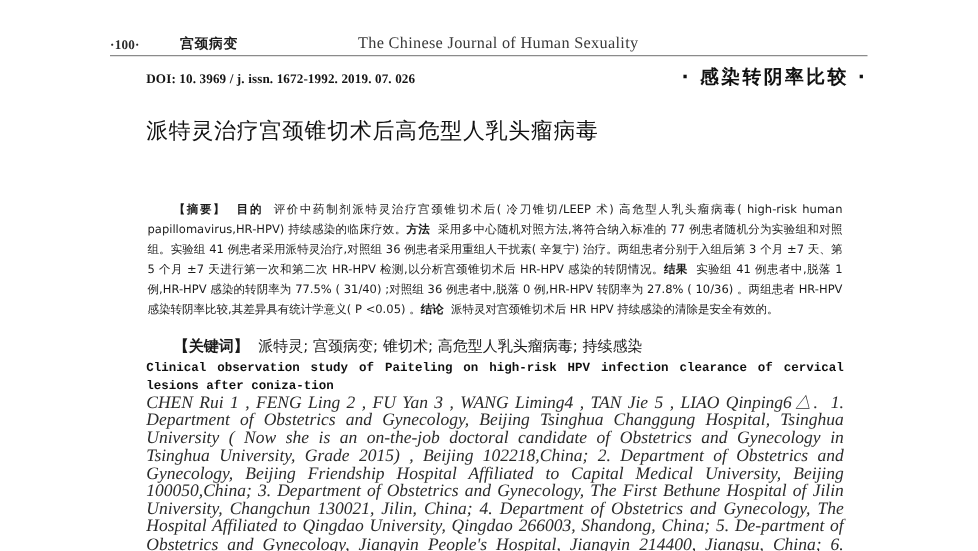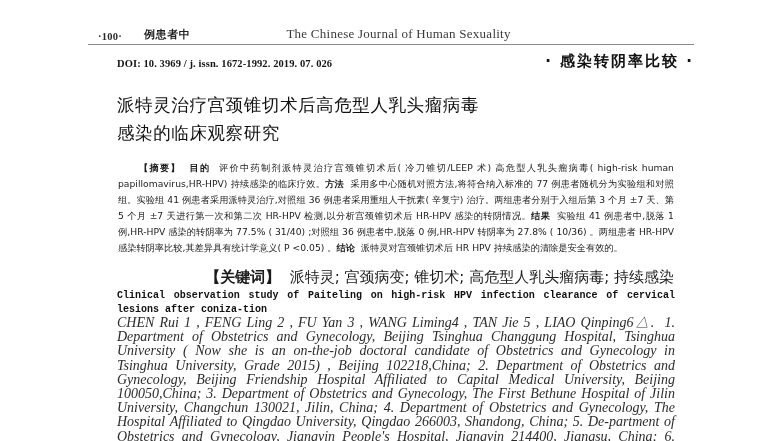--- a/index.html
+++ b/index.html
@@ -34,21 +34,20 @@
     height: 16px;
   }
   .rh-folio {
     font-family: "Liberation Serif", serif;
     font-size: 10.5px;
     font-weight: bold;
     color: #2a2a2a;
     letter-spacing: 0.2px;
     width: 44px;
     flex: none;
-    text-align: center;
   }
   .rh-cn {
     font-family: "DejaVu Sans", "Liberation Sans", sans-serif;
     font-size: 11px;
     font-weight: bold;
     color: #1f1f1f;
     margin-left: 12px;
     letter-spacing: 0.6px;
     flex: none;
   }
@@ -122,24 +121,23 @@
     font-weight: bold;
     font-family: "DejaVu Sans", "Liberation Sans", sans-serif;
     margin-top: 24px;
   }
   .kw {
     position: absolute;
     left: 118px;
     top: 270px;
     width: 556px;
     font-family: "DejaVu Sans", "Liberation Sans", sans-serif;
-    font-size: 15px;
+    font-size: 12px;
     line-height: 15px;
     color: #1a1a1a;
-    text-align: right;
   }
   .kw .lead { margin-left: 21px; }
   
   .en-title {
     position: absolute;
     left: 117px;
     top: 289px;
     width: 558px;
     font-family: Liberation Mono, monospace;
     font-size: 10px;
@@ -163,33 +161,32 @@
   .en-authors { font-style: italic; }
 </style>
 </head>
 <body>
 
 <div class="page">
 
   <div class="running-head">
     <div class="rh-row">
       <span class="rh-folio">·100·</span>
-      <span class="rh-cn">例患者中</span>
+      <span class="rh-cn">宫颈病变</span>
       <span class="rh-en">The Chinese Journal of Human Sexuality</span>
     </div>
     <div class="rh-rule"></div>
   </div>
 
   <div class="doi-line">DOI: 10. 3969 / j. issn. 1672-1992. 2019. 07. 026</div>
 
   <div class="section-tag">· 感染转阴率比较 ·</div>
 
   <div class="article-title">
     <div>派特灵治疗宫颈锥切术后高危型人乳头瘤病毒</div>
-    <div>感染的临床观察研究</div>
   </div>
 
   <div class="abstract"><span class="lead"></span><span class="lbl">【摘要】</span>&nbsp;&nbsp;<span class="lbl">目的</span>&nbsp;&nbsp;<span>评价中药制剂派特灵治疗宫颈锥切术后( 冷刀锥切/LEEP 术) 高危型人乳头瘤病毒( high-risk human papillomavirus,HR-HPV) 持续感染的临床疗效。</span><span class="lbl">方法</span>&nbsp;&nbsp;<span>采用多中心随机对照方法,将符合纳入标准的 77 例患者随机分为实验组和对照组。实验组 41 例患者采用派特灵治疗,对照组 36 例患者采用重组人干扰素( 辛复宁) 治疗。两组患者分别于入组后第 3 个月 ±7 天、第 5 个月 ±7 天进行第一次和第二次 HR-HPV 检测,以分析宫颈锥切术后 HR-HPV 感染的转阴情况。</span><span class="lbl">结果</span>&nbsp;&nbsp;<span>实验组 41 例患者中,脱落 1 例,HR-HPV 感染的转阴率为 77.5% ( 31/40) ;对照组 36 例患者中,脱落 0 例,HR-HPV 转阴率为 27.8% ( 10/36) 。两组患者 HR-HPV 感染转阴率比较,其差异具有统计学意义( P &lt;0.05) 。</span><span class="lbl">结论</span>&nbsp;&nbsp;<span>派特灵对宫颈锥切术后 HR HPV 持续感染的清除是安全有效的。</span></div>
 
   <div class="kw"><span class="lead"></span><span class="lbl">【关键词】</span>&nbsp;&nbsp;<span>派特灵; 宫颈病变; 锥切术; 高危型人乳头瘤病毒; 持续感染</span></div>
 
   <div class="en-title">Clinical observation study of Paiteling on high-risk HPV infection clearance of cervical lesions after coniza-tion</div>
 
   <div class="en-body"><span class="en-authors">CHEN Rui 1 , FENG Ling 2 , FU Yan 3 , WANG Liming4 , TAN Jie 5 , LIAO Qinping6△.</span>&nbsp;&nbsp;<span>1. Department of Obstetrics and Gynecology, Beijing Tsinghua Changgung Hospital, Tsinghua University ( Now she is an on-the-job doctoral candidate of Obstetrics and Gynecology in Tsinghua University, Grade 2015) , Beijing 102218,China; 2. Department of Obstetrics and Gynecology, Beijing Friendship Hospital Affiliated to Capital Medical University, Beijing 100050,China; 3. Department of Obstetrics and Gynecology, The First Bethune Hospital of Jilin University, Changchun 130021, Jilin, China; 4. Department of Obstetrics and Gynecology, The Hospital Affiliated to Qingdao University, Qingdao 266003, Shandong, China; 5. De-partment of Obstetrics and Gynecology, Jiangyin People's Hospital, Jiangyin 214400, Jiangsu, China; 6. Department of Obstetrics and Gynecology, Beijing Tsinghua Changgung Hospital, Tsinghua University, Beijing 102218,China</span></div>
 

